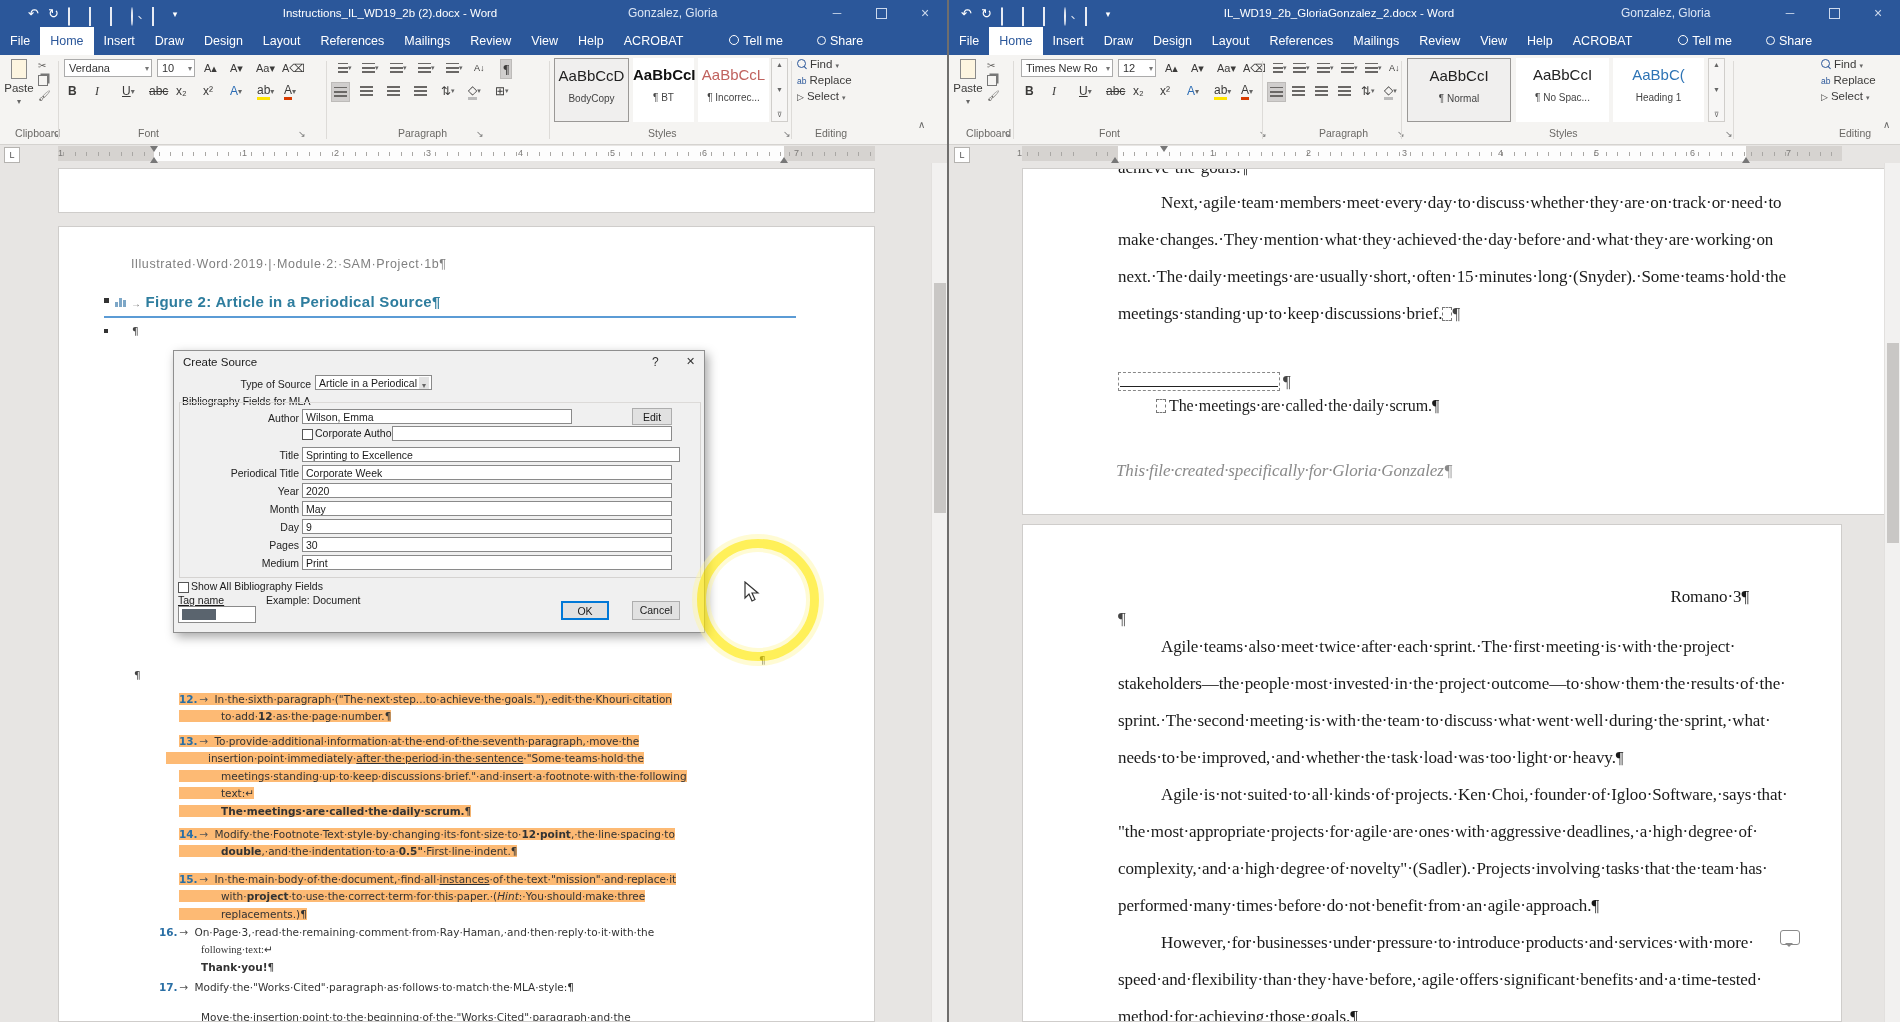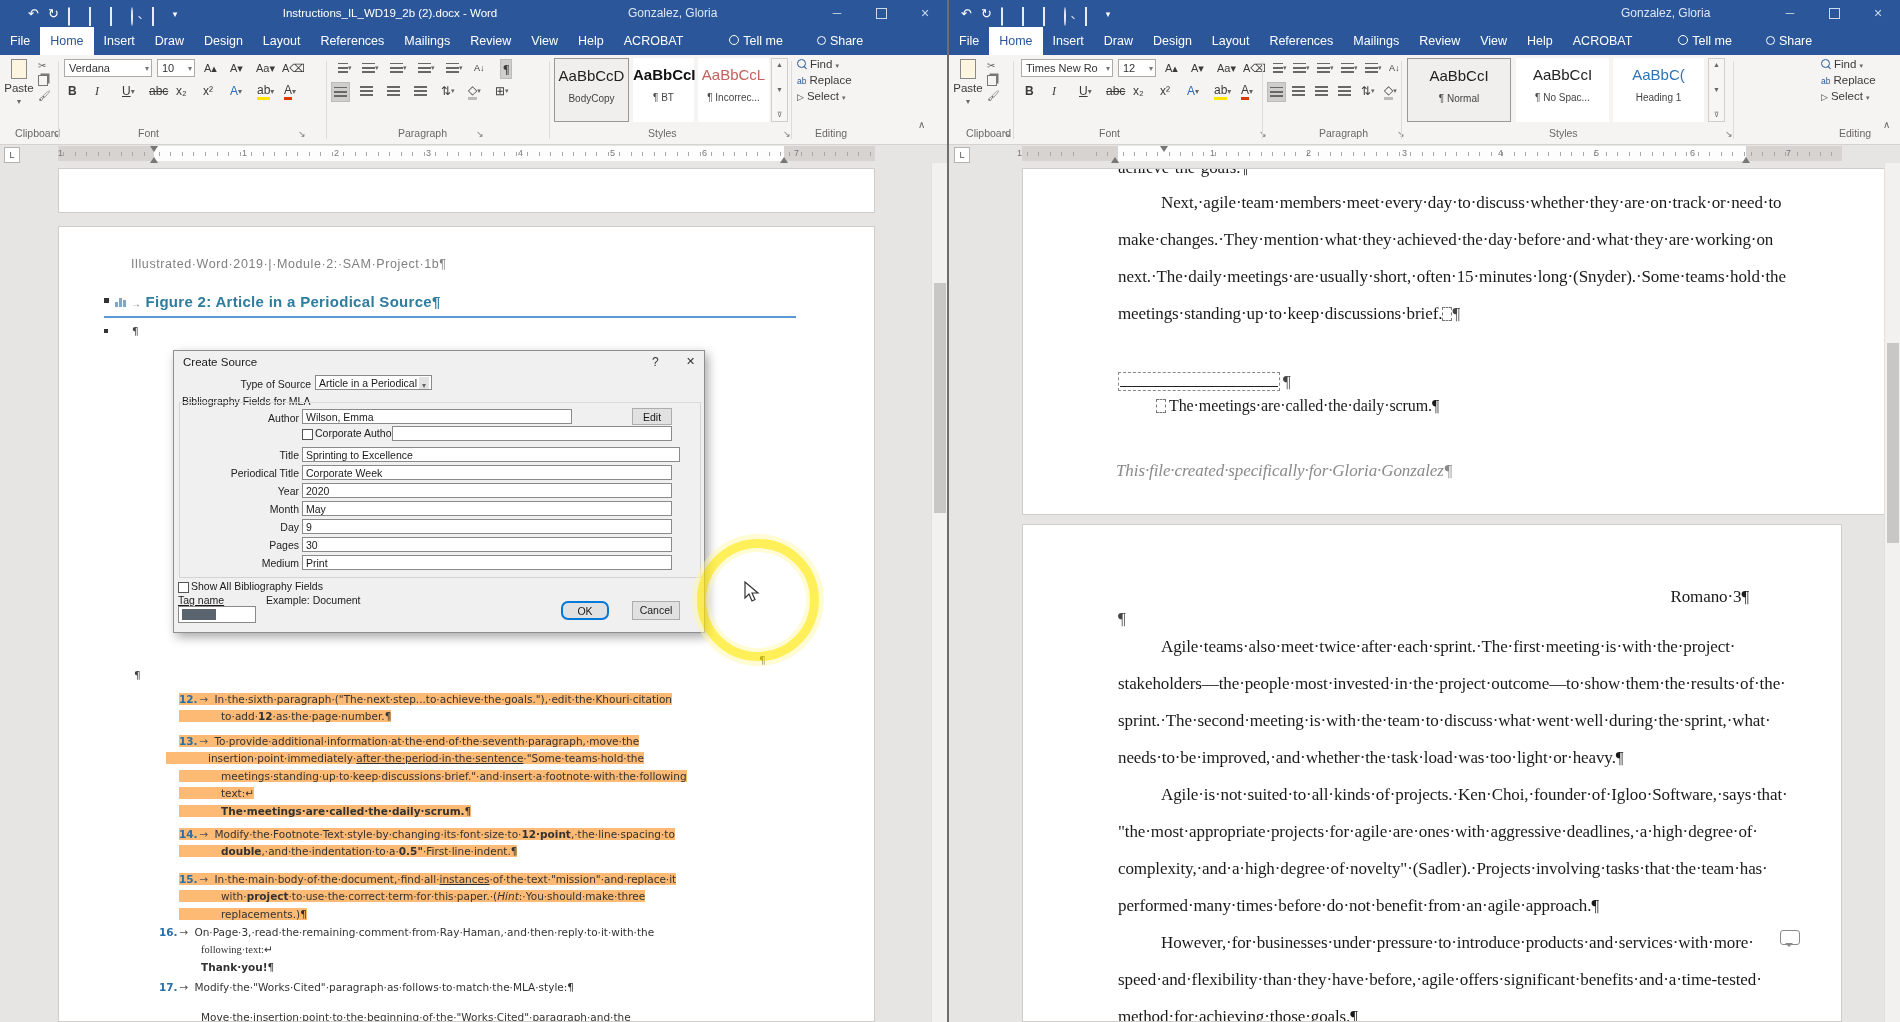--- a/index.html
+++ b/index.html
@@ -260,20 +260,21 @@
     <div class="qat" style="left:12px;" id="qatR">
         <span class="qi glyph">↶</span>
         <span class="qi glyph">↻</span>
         <span class="qi"><span class="ic-folder"></span></span>
         <span class="qi"><span class="ic-box"></span></span>
         <span class="qi"><span class="ic-print"></span></span>
         <span class="qi"><span class="ic-lens" style="border-color: rgb(232, 236, 244);"></span></span>
         <span class="qi"><span class="ic-save"></span></span>
         <span class="qi glyph" style="font-size: 9px;">▾</span>
       </div>
+    <div class="wtitle" style="left:230px;width:320px;text-align:center;">IL_WD19_2b_GloriaGonzalez_2.docx - Word</div>
     <div class="wuser" style="left:672px;">Gonzalez, Gloria</div>
     <div class="wctl" style="right:0;">
       <span>─</span>
       <span><span class="xbox"></span></span>
       <span style="font-size:14px;">×</span>
     </div>
   </div>
   <div class="tabrow" style="left:949px;width:951px;" id="tabsR">
       <div class="tab">File</div>
       <div class="tab active">Home</div>
@@ -553,21 +554,21 @@
         <div class="fld" style="left: 128px; top: 204px; width: 370px;">Print</div>
       </div>
 
     <div class="cbx" style="left:4px;top:231px;"></div>
     <div class="abs" style="left:17px;top:229px;font-size:10.5px;">Show All Bibliography Fields</div>
     <div class="abs" style="left:4px;top:243px;font-size:10.5px;text-decoration:underline;text-decoration-thickness:.5px;">Tag name</div>
     <div class="abs" style="left:92px;top:243px;font-size:10.5px;">Example: Document</div>
     <div class="fld" style="left:4px;top:255px;width:78px;height:17px;">
       <span style="display:inline-block;width:34px;height:11px;background:#5a646e;margin-top:2px;"></span>
     </div>
-    <div class="dbtn def" style="left:387px;top:250px;width:48px;height:19px;border-radius:7px;">OK</div>
+    <div class="dbtn def" style="left:387px;top:250px;width:48px;height:19px;">OK</div>
     <div class="dbtn" style="left:458px;top:250px;width:48px;height:19px;">Cancel</div>
   </div>
 
   <div id="halo"></div>
   <svg class="abs" style="left:744px;top:581px;" width="18" height="22">
     <polygon points="1,1 1,17 5,13 8,20 11,18.5 8,12 14,12" fill="#fff" stroke="#333" stroke-width="1.2"></polygon>
   </svg>
 </div>
 
 </body></html>

